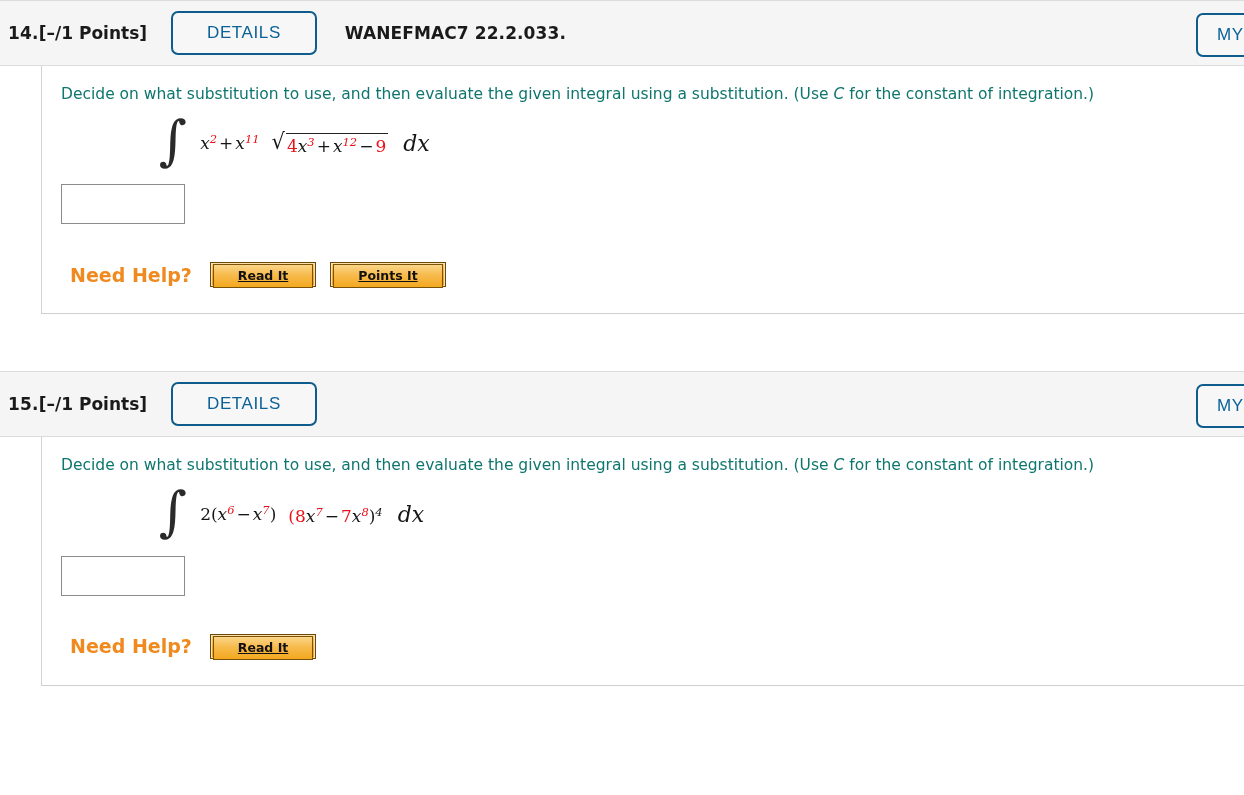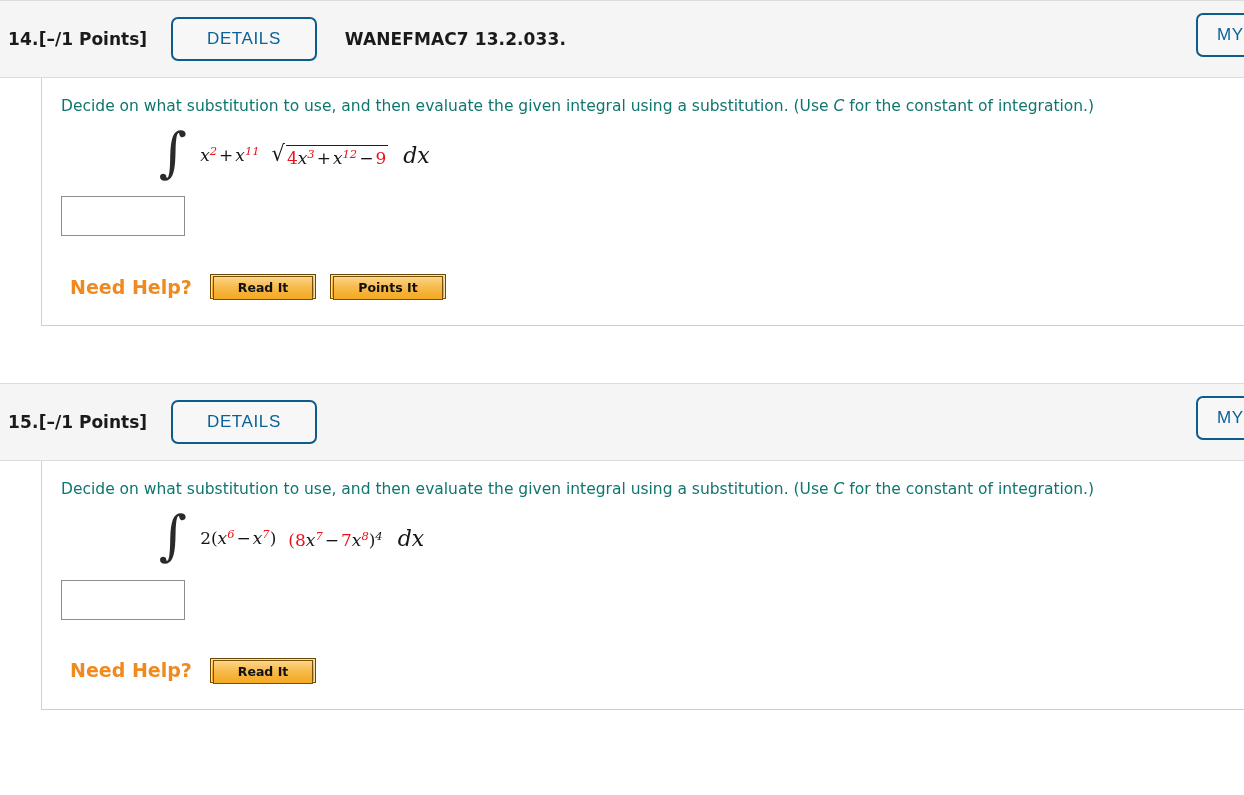--- a/index.html
+++ b/index.html
@@ -16,21 +16,21 @@
     color: #1a1a1a;
   }
 
   
   .problem { position: relative; }
 
   .prob-header {
     background: #f5f5f5;
     border-top: 1px solid #dcdcdc;
     border-bottom: 1px solid #dcdcdc;
-    height: 78px;
+    height: 66px;
     display: flex;
     align-items: center;
     padding: 0 0 0 8px;
     box-sizing: border-box;
     position: relative;
   }
   .prob-num {
     font-size: 17px;
     font-weight: bold;
     color: #1a1a1a;
@@ -213,34 +213,35 @@
   .help-btn .inner {
     border: 1px solid #7a5207;
     background: linear-gradient(to bottom, #fbd588 0%, #f7bb4d 45%, #f3a81f 100%);
     color: #111;
     font-size: 12.5px;
     font-weight: bold;
     padding: 3px 24px 4px;
     text-align: center;
     line-height: 1.15;
     white-space: nowrap;
+    text-decoration: underline;
   }
 
   .gap { height: 57px; }
 </style>
 </head>
 <body>
 
 <div id="root">
     <div class="problem">
       <div class="prob-header">
         <span class="prob-num">14.</span>
         <span class="prob-points">[–/1 Points]</span>
         <button class="details-btn">DETAILS</button>
-        <span class="prob-code">WANEFMAC7 13.2.033.</span>
+        <span class="prob-code">WANEFMAC7 22.2.033.</span>
         <button class="mynotes-btn">MY N</button>
       </div>
       <div class="prob-body">
         <div class="prompt"><span>Decide on what substitution to use, and then evaluate the given integral using a substitution. (Use </span><i>C</i><span> for the constant of integration.)</span></div>
         <div class="math">
           <span class="intsign">∫</span>
           <span class="frac">
             <span class="num"><span class="mitem">x</span><span class="mitem up red mnum">2</span><span class="mitem op">+</span><span class="mitem">x</span><span class="mitem up red mnum">11</span></span>
             <span class="bar"></span>
             <span class="den"><span class="radical">

